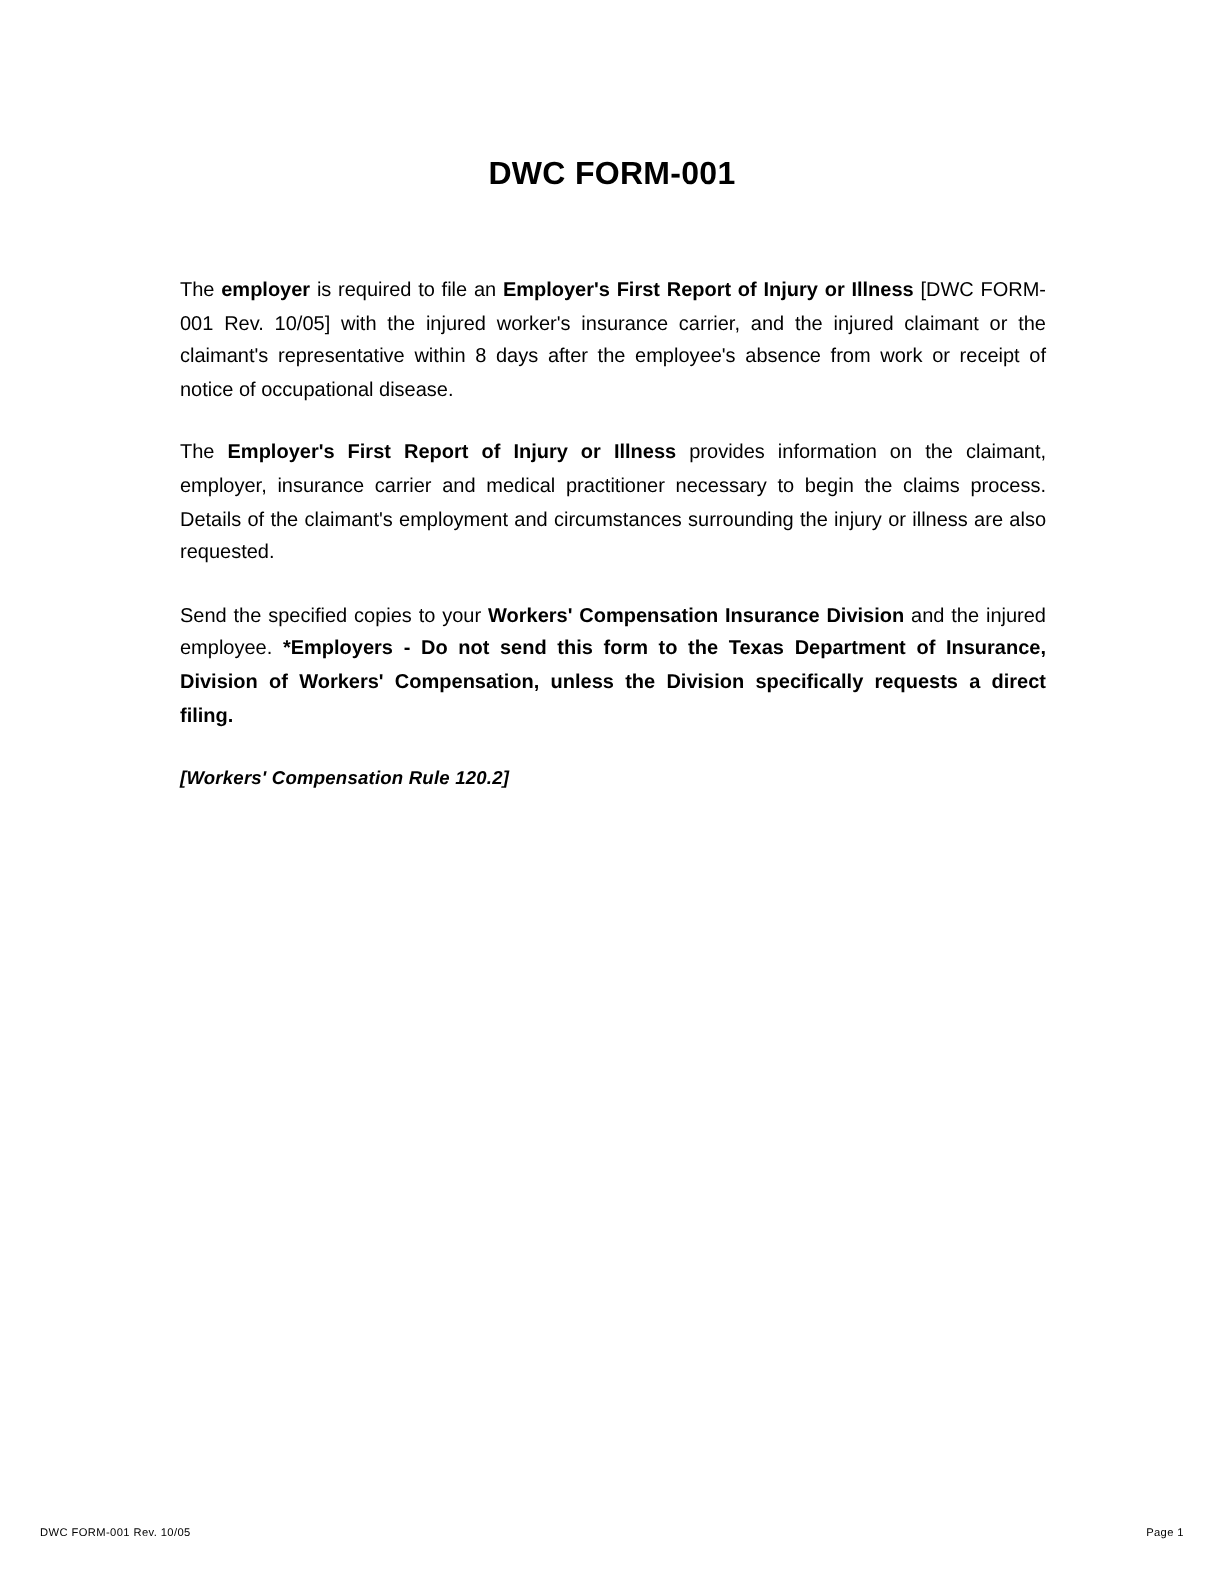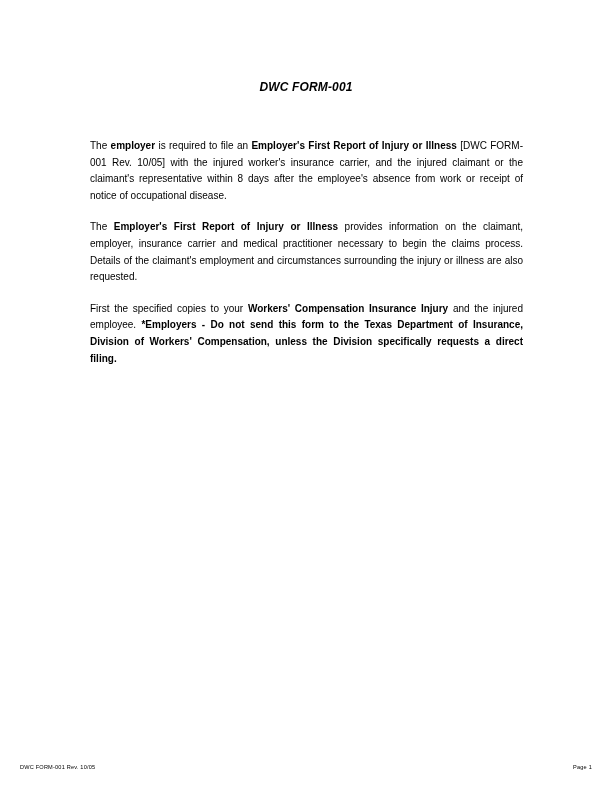--- a/index.html
+++ b/index.html
@@ -23,25 +23,24 @@
 
   
   .title-block {
     position: absolute;
     left: 0;
     top: 80px;
     width: 612px;
     text-align: center;
   }
   .title-line {
-    font-size: 12px;
+    font-size: 16px;
     font-weight: bold;
     line-height: 15px;
     letter-spacing: 0.15px;
-    font-style: italic;
   }
 
   
   .body-area {
     position: absolute;
     left: 90px;
     top: 138px;
     width: 433px;
   }
   .para {
@@ -87,22 +86,23 @@
   <div class="title-block">
     <div class="title-line">DWC FORM-001</div>
   </div>
 
   <div class="body-area">
 
     <p class="para"><span>The </span><b>employer</b><span> is required to file an </span><b>Employer's First Report of Injury or Illness</b><span> [DWC FORM-001 Rev. 10/05] with the injured worker's insurance carrier, and the injured claimant or the claimant's representative within 8 days after the employee's absence from work or receipt of notice of occupational disease.</span></p>
 
     <p class="para"><span>The </span><b>Employer's First Report of Injury or Illness</b><span> provides information on the claimant, employer, insurance carrier and medical practitioner necessary to begin the claims process.  Details of the claimant's employment and circumstances surrounding the injury or illness are also requested.</span></p>
 
-    <p class="para"><span>First the specified copies to your </span><b>Workers' Compensation Insurance Injury</b><span> and the injured employee. </span><b>*Employers - Do not send this form to the Texas Department of Insurance, Division of Workers' Compensation, unless the Division specifically requests a direct filing.</b></p>
+    <p class="para"><span>Send the specified copies to your </span><b>Workers' Compensation Insurance Division</b><span> and the injured employee. </span><b>*Employers - Do not send this form to the Texas Department of Insurance, Division of Workers' Compensation, unless the Division specifically requests a direct filing.</b></p>
 
+    <p class="rule-cite">[Workers' Compensation Rule 120.2]</p>
 
   </div>
 
   <div class="footer">
     <span class="footer-left">DWC FORM-001 Rev. 10/05</span>
     <span class="footer-right">Page 1</span>
   </div>
 
 </div>
 

